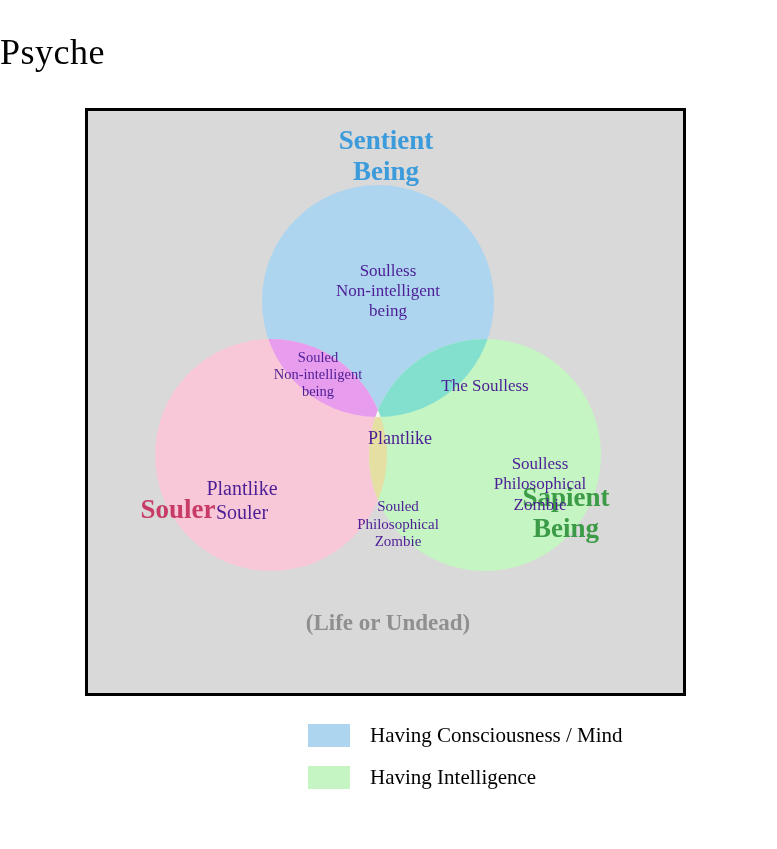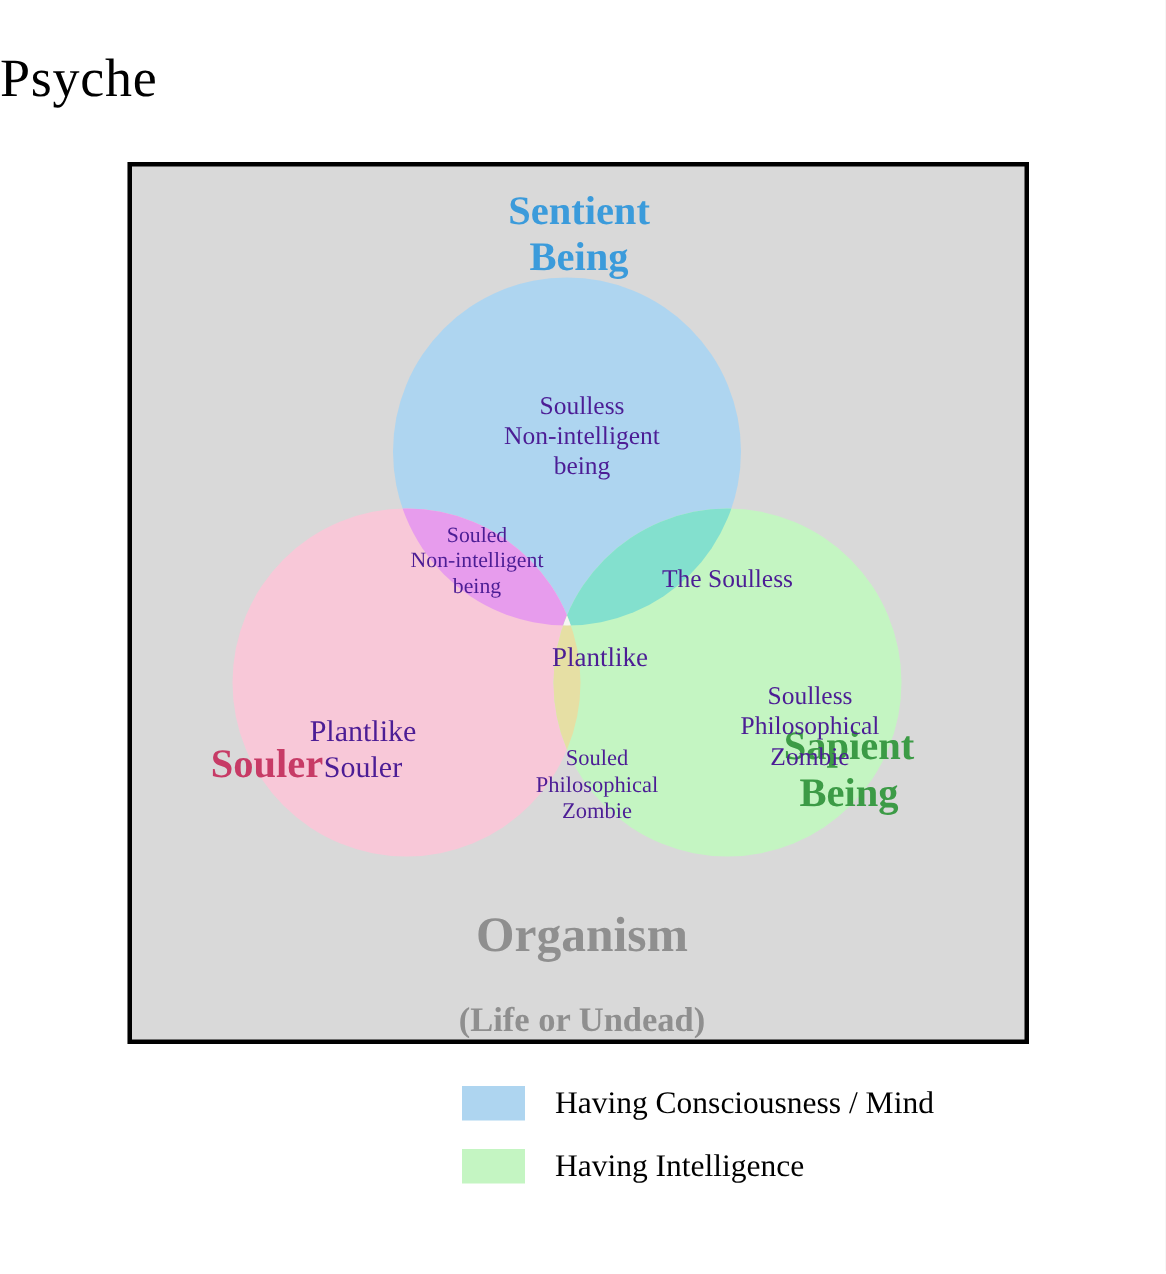--- a/index.html
+++ b/index.html
@@ -230,21 +230,20 @@
     </g>
   </svg>
 
   <div class="venn-label" id="label-sentient">Sentient
 Being</div>
   <div class="venn-label" id="label-souler">Souler</div>
   <div class="venn-label" id="label-sapient">Sapient
 Being</div>
 
   <div class="venn-label" id="label-organism">
-    <span class="organism-main">Organism</span>
     <span class="organism-sub">(Life or Undead)</span>
   </div>
 
   <div class="region-label" id="region-blue-only">Soulless
 Non-intelligent
 being</div>
   <div class="region-label" id="region-blue-pink">Souled
 Non-intelligent
 being</div>
   <div class="region-label" id="region-blue-green">The Soulless</div>

